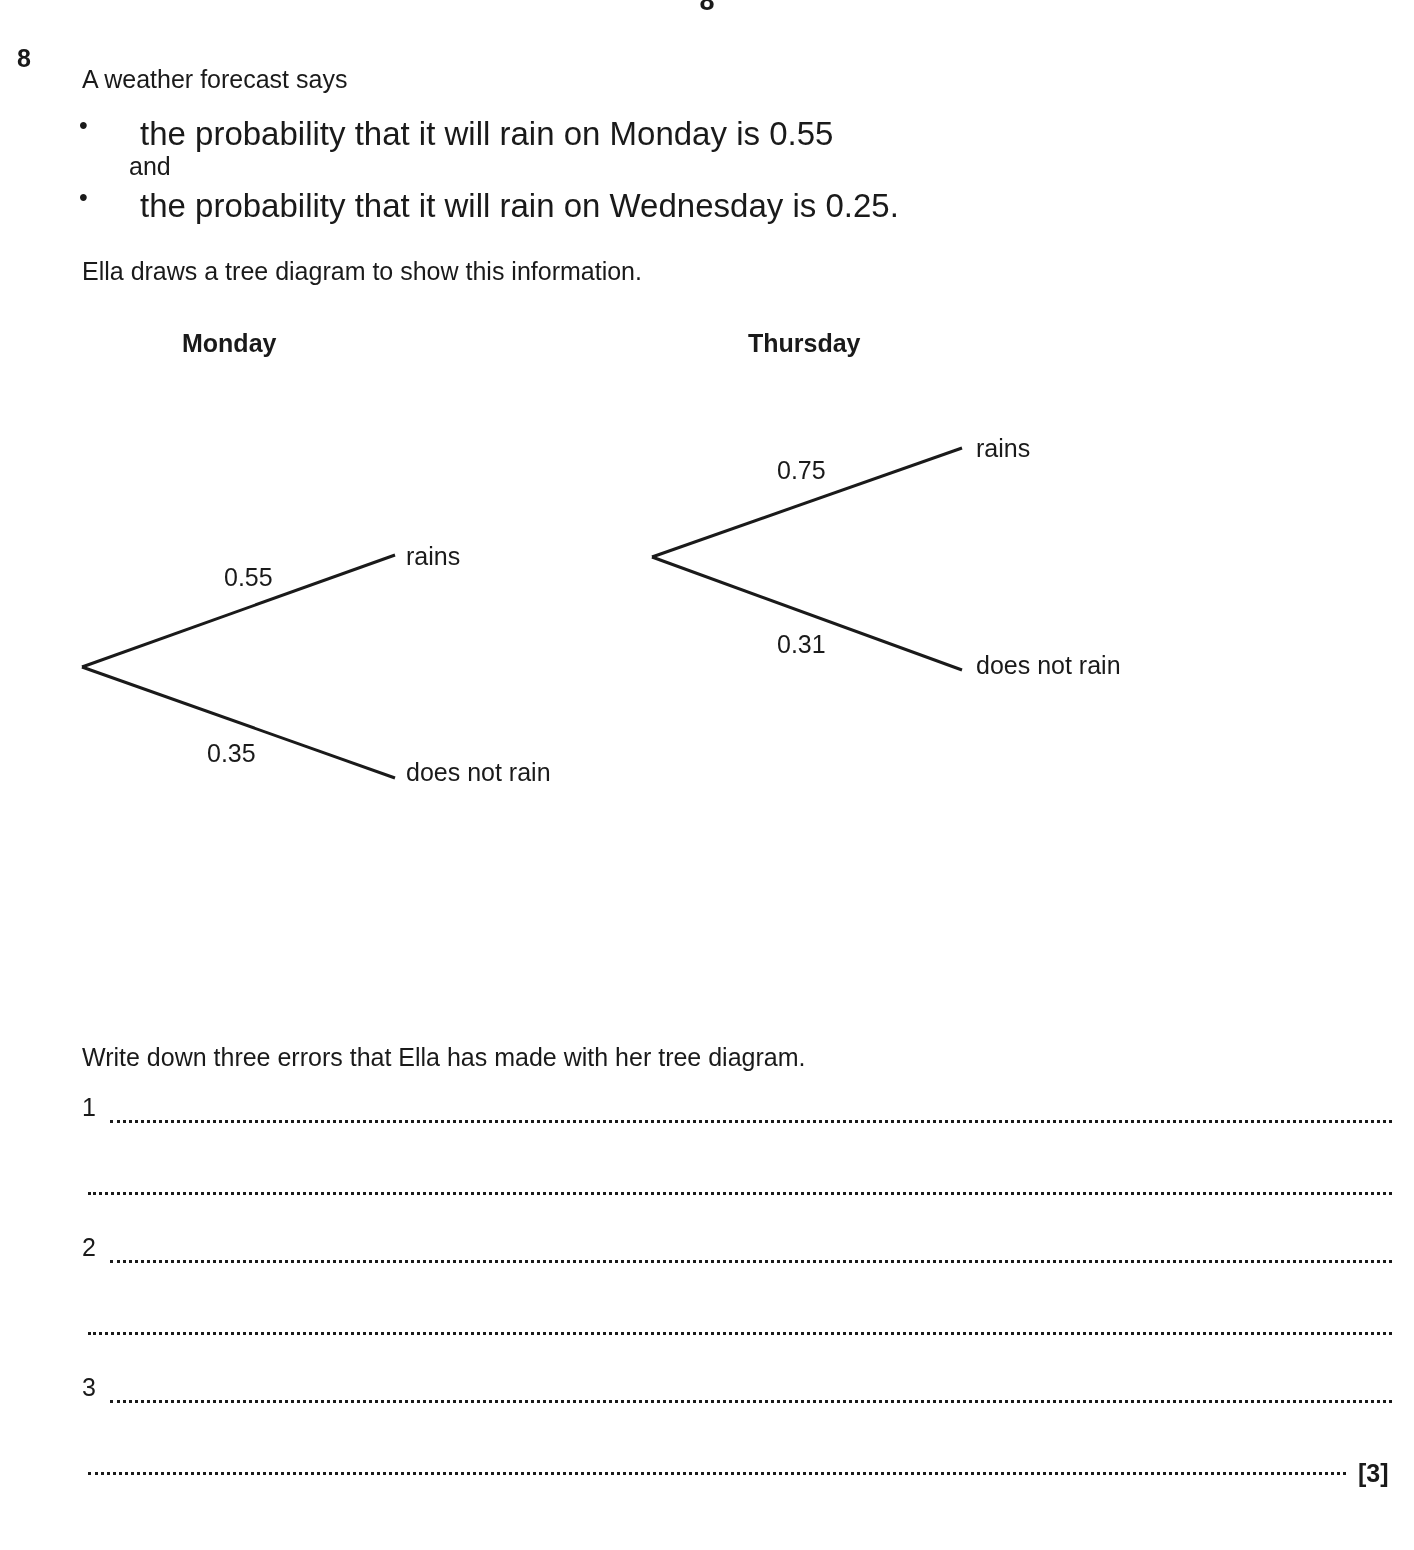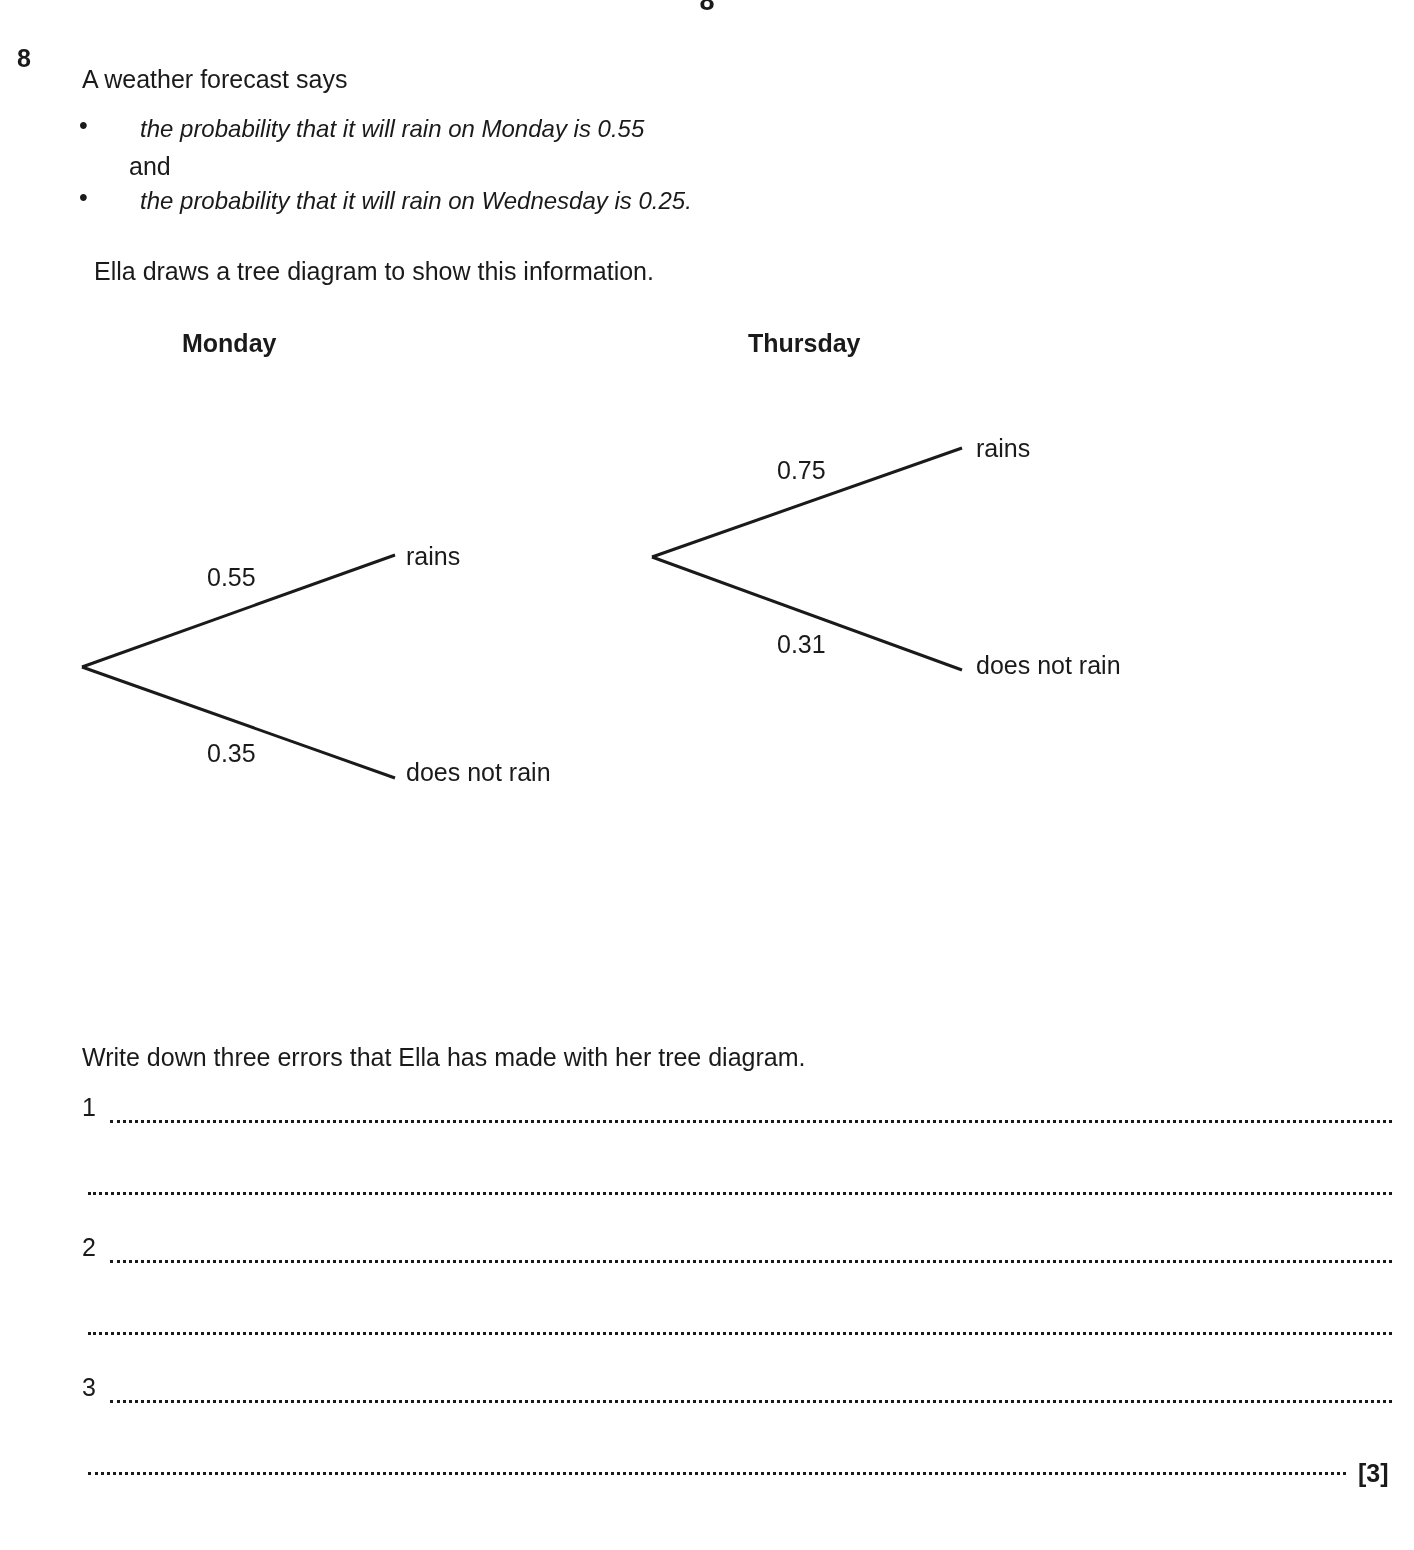--- a/index.html
+++ b/index.html
@@ -44,41 +44,39 @@
   .q-stem {
     position: absolute;
     left: 82px;
     top: 44px;
     font-size: 25px;
     margin-top: 21px;
   }
 
   .bullet-row {
     position: absolute;
-    font-size: 24px;
+    font-size: 33px;
     white-space: nowrap;
-    font-style: italic;
   }
   .bullet-dot {
     position: absolute;
     font-size: 25px;
     line-height: 1;
   }
   .b1 { left: 140px; top: 115px; }
   .b1dot { left: 79px; top: 113px; }
   .andword { position: absolute; left: 82px; top: 152px; font-size: 25px; margin-left: 47px; }
   .b2 { left: 140px; top: 187px; }
   .b2dot { left: 79px; top: 185px; }
 
   .q-ella {
     position: absolute;
     left: 82px;
     top: 257px;
     font-size: 25px;
-    margin-left: 12px;
   }
 
   
   .tree-header {
     position: absolute;
     font-size: 25px;
     font-weight: bold;
   }
   .hdr-monday  { left: 182px; top: 329px; }
   .hdr-tuesday { left: 748px; top: 329px; }
@@ -98,21 +96,21 @@
     stroke-linecap: butt;
   }
 
   
   .tlabel {
     position: absolute;
     font-size: 25px;
     white-space: nowrap;
   }
   
-  .m-prob-top  { left: 207px; top: 563px; }
+  .m-prob-top  { left: 224px; top: 563px; }
   .m-leaf-top  { left: 406px; top: 542px; }
   .m-prob-bot  { left: 207px; top: 739px; }
   .m-leaf-bot  { left: 406px; top: 758px; }
   
   .t-prob-top  { left: 777px; top: 456px; }
   .t-leaf-top  { left: 976px; top: 434px; }
   .t-prob-bot  { left: 777px; top: 630px; }
   .t-leaf-bot  { left: 976px; top: 651px; }
 
   

